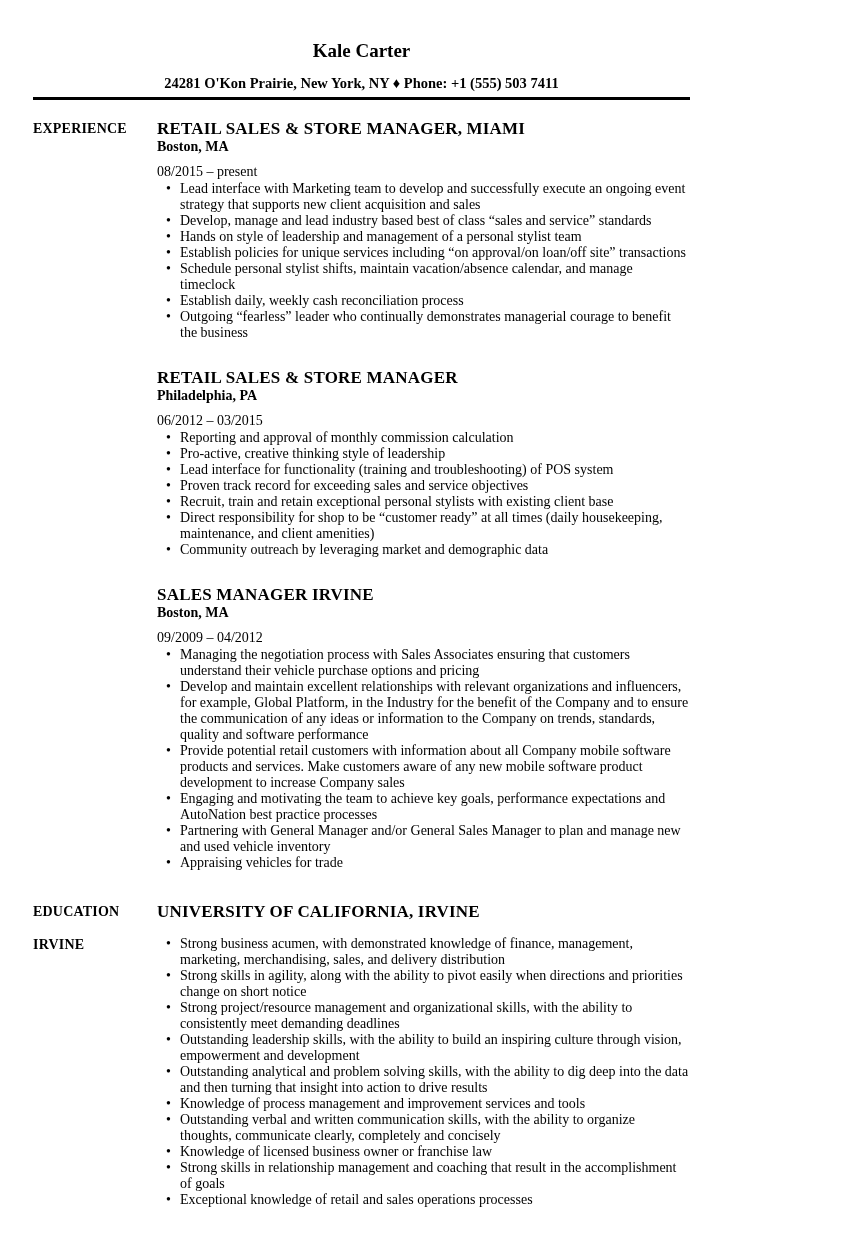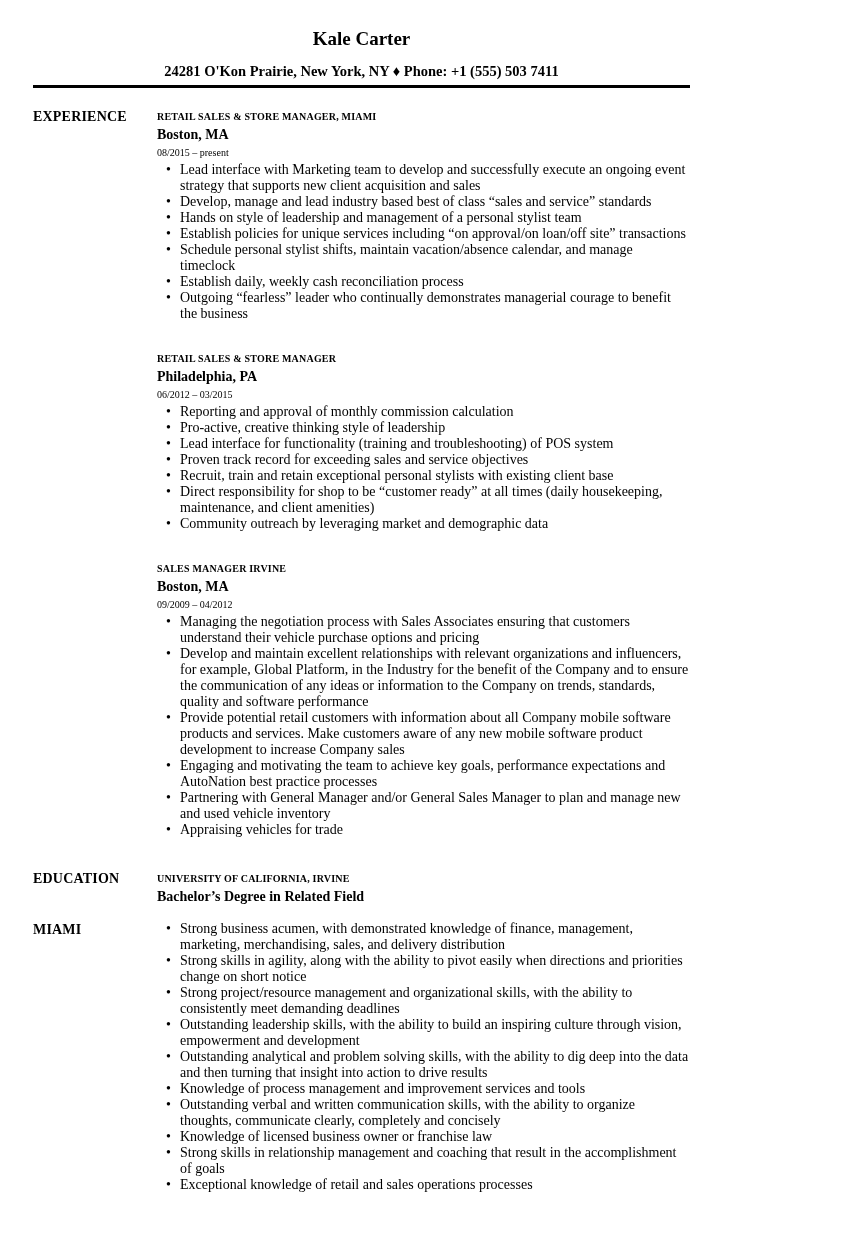--- a/index.html
+++ b/index.html
@@ -6,21 +6,21 @@
   html, body { margin: 0; padding: 0; background: #ffffff; }
   body {
     width: 860px;
     height: 1240px;
     font-family: "Liberation Serif", "DejaVu Serif", serif;
     color: #000000;
   }
   .page {
     width: 720px;
     height: 1240px;
-    padding: 28px 30px 0 33px;
+    padding: 40px 30px 0 33px;
     overflow: hidden;
   }
   .name {
     text-align: center;
     font-size: 19px;
     font-weight: bold;
     line-height: 22px;
     margin-bottom: 13px;
   }
   .contact {
@@ -45,33 +45,34 @@
     letter-spacing: 0.2px;
     line-height: 19px;
   }
   .content-col {
     flex: 1 1 auto;
     min-width: 0;
   }
   .job { margin-bottom: 27px; }
   .job:last-child { margin-bottom: 0; }
   .job-title, .school {
-    font-size: 10px;
+    font-size: 17px;
     font-weight: bold;
     letter-spacing: 0.2px;
     line-height: 19px;
   }
   .job-location, .degree {
     font-size: 14px;
     font-weight: bold;
     line-height: 18px;
   }
   .job-dates {
-    font-size: 10px;
+    font-size: 14px;
     line-height: 17px;
+    margin-top: 7px;
   }
   ul.bullets {
     list-style: none;
     margin: 1px 0 0 0;
     padding: 0;
   }
   ul.bullets li {
     position: relative;
     padding-left: 23px;
     font-size: 14px;
@@ -143,26 +144,25 @@
         </ul>
       </div>
 
     </div>
   </div>
 
   <div class="row section-education">
     <div class="label-col">EDUCATION</div>
     <div class="content-col">
       <div class="school">UNIVERSITY OF CALIFORNIA, IRVINE</div>
-      <div class="degree">Bachelor’s Degree in Related Field</div>
     </div>
   </div>
 
   <div class="row section-skills">
-    <div class="label-col">MIAMI</div>
+    <div class="label-col">IRVINE</div>
     <div class="content-col">
       <ul class="bullets">
         <li>Strong business acumen, with demonstrated knowledge of finance, management, marketing, merchandising, sales, and delivery distribution</li>
         <li>Strong skills in agility, along with the ability to pivot easily when directions and priorities change on short notice</li>
         <li>Strong project/resource management and organizational skills, with the ability to consistently meet demanding deadlines</li>
         <li>Outstanding leadership skills, with the ability to build an inspiring culture through vision, empowerment and development</li>
         <li>Outstanding analytical and problem solving skills, with the ability to dig deep into the data and then turning that insight into action to drive results</li>
         <li>Knowledge of process management and improvement services and tools</li>
         <li>Outstanding verbal and written communication skills, with the ability to organize thoughts, communicate clearly, completely and concisely</li>
         <li>Knowledge of licensed business owner or franchise law</li>

